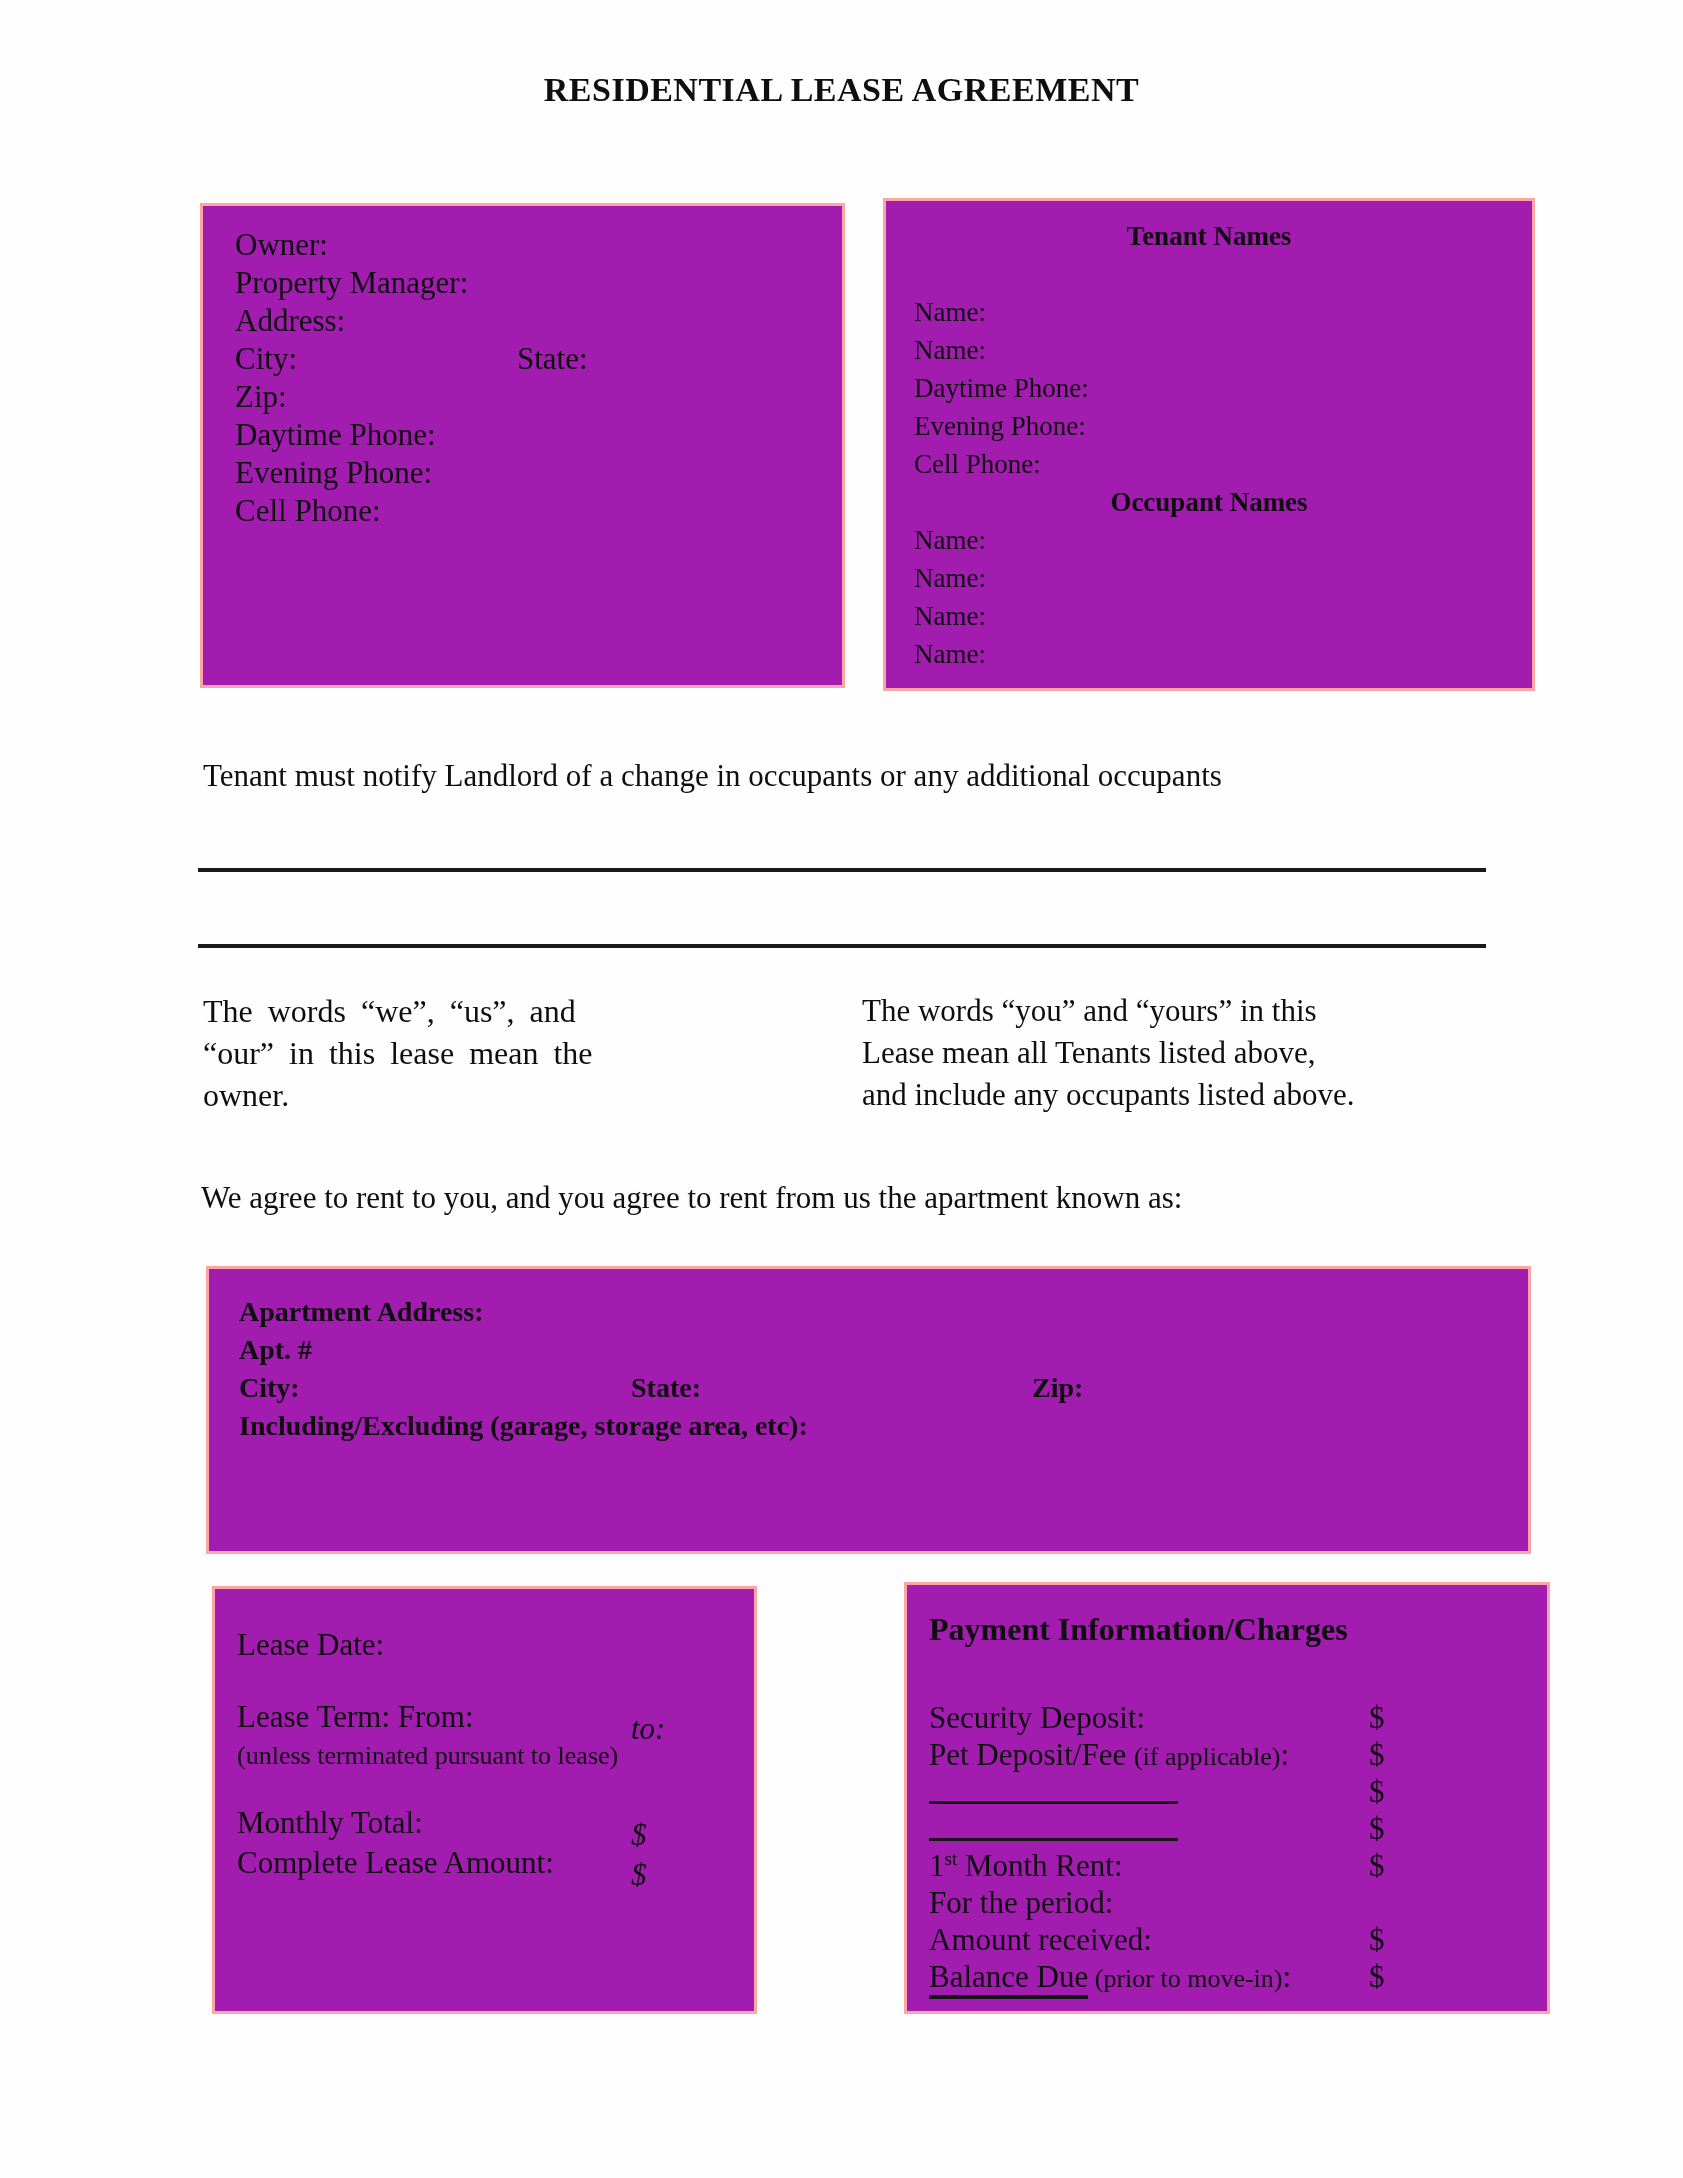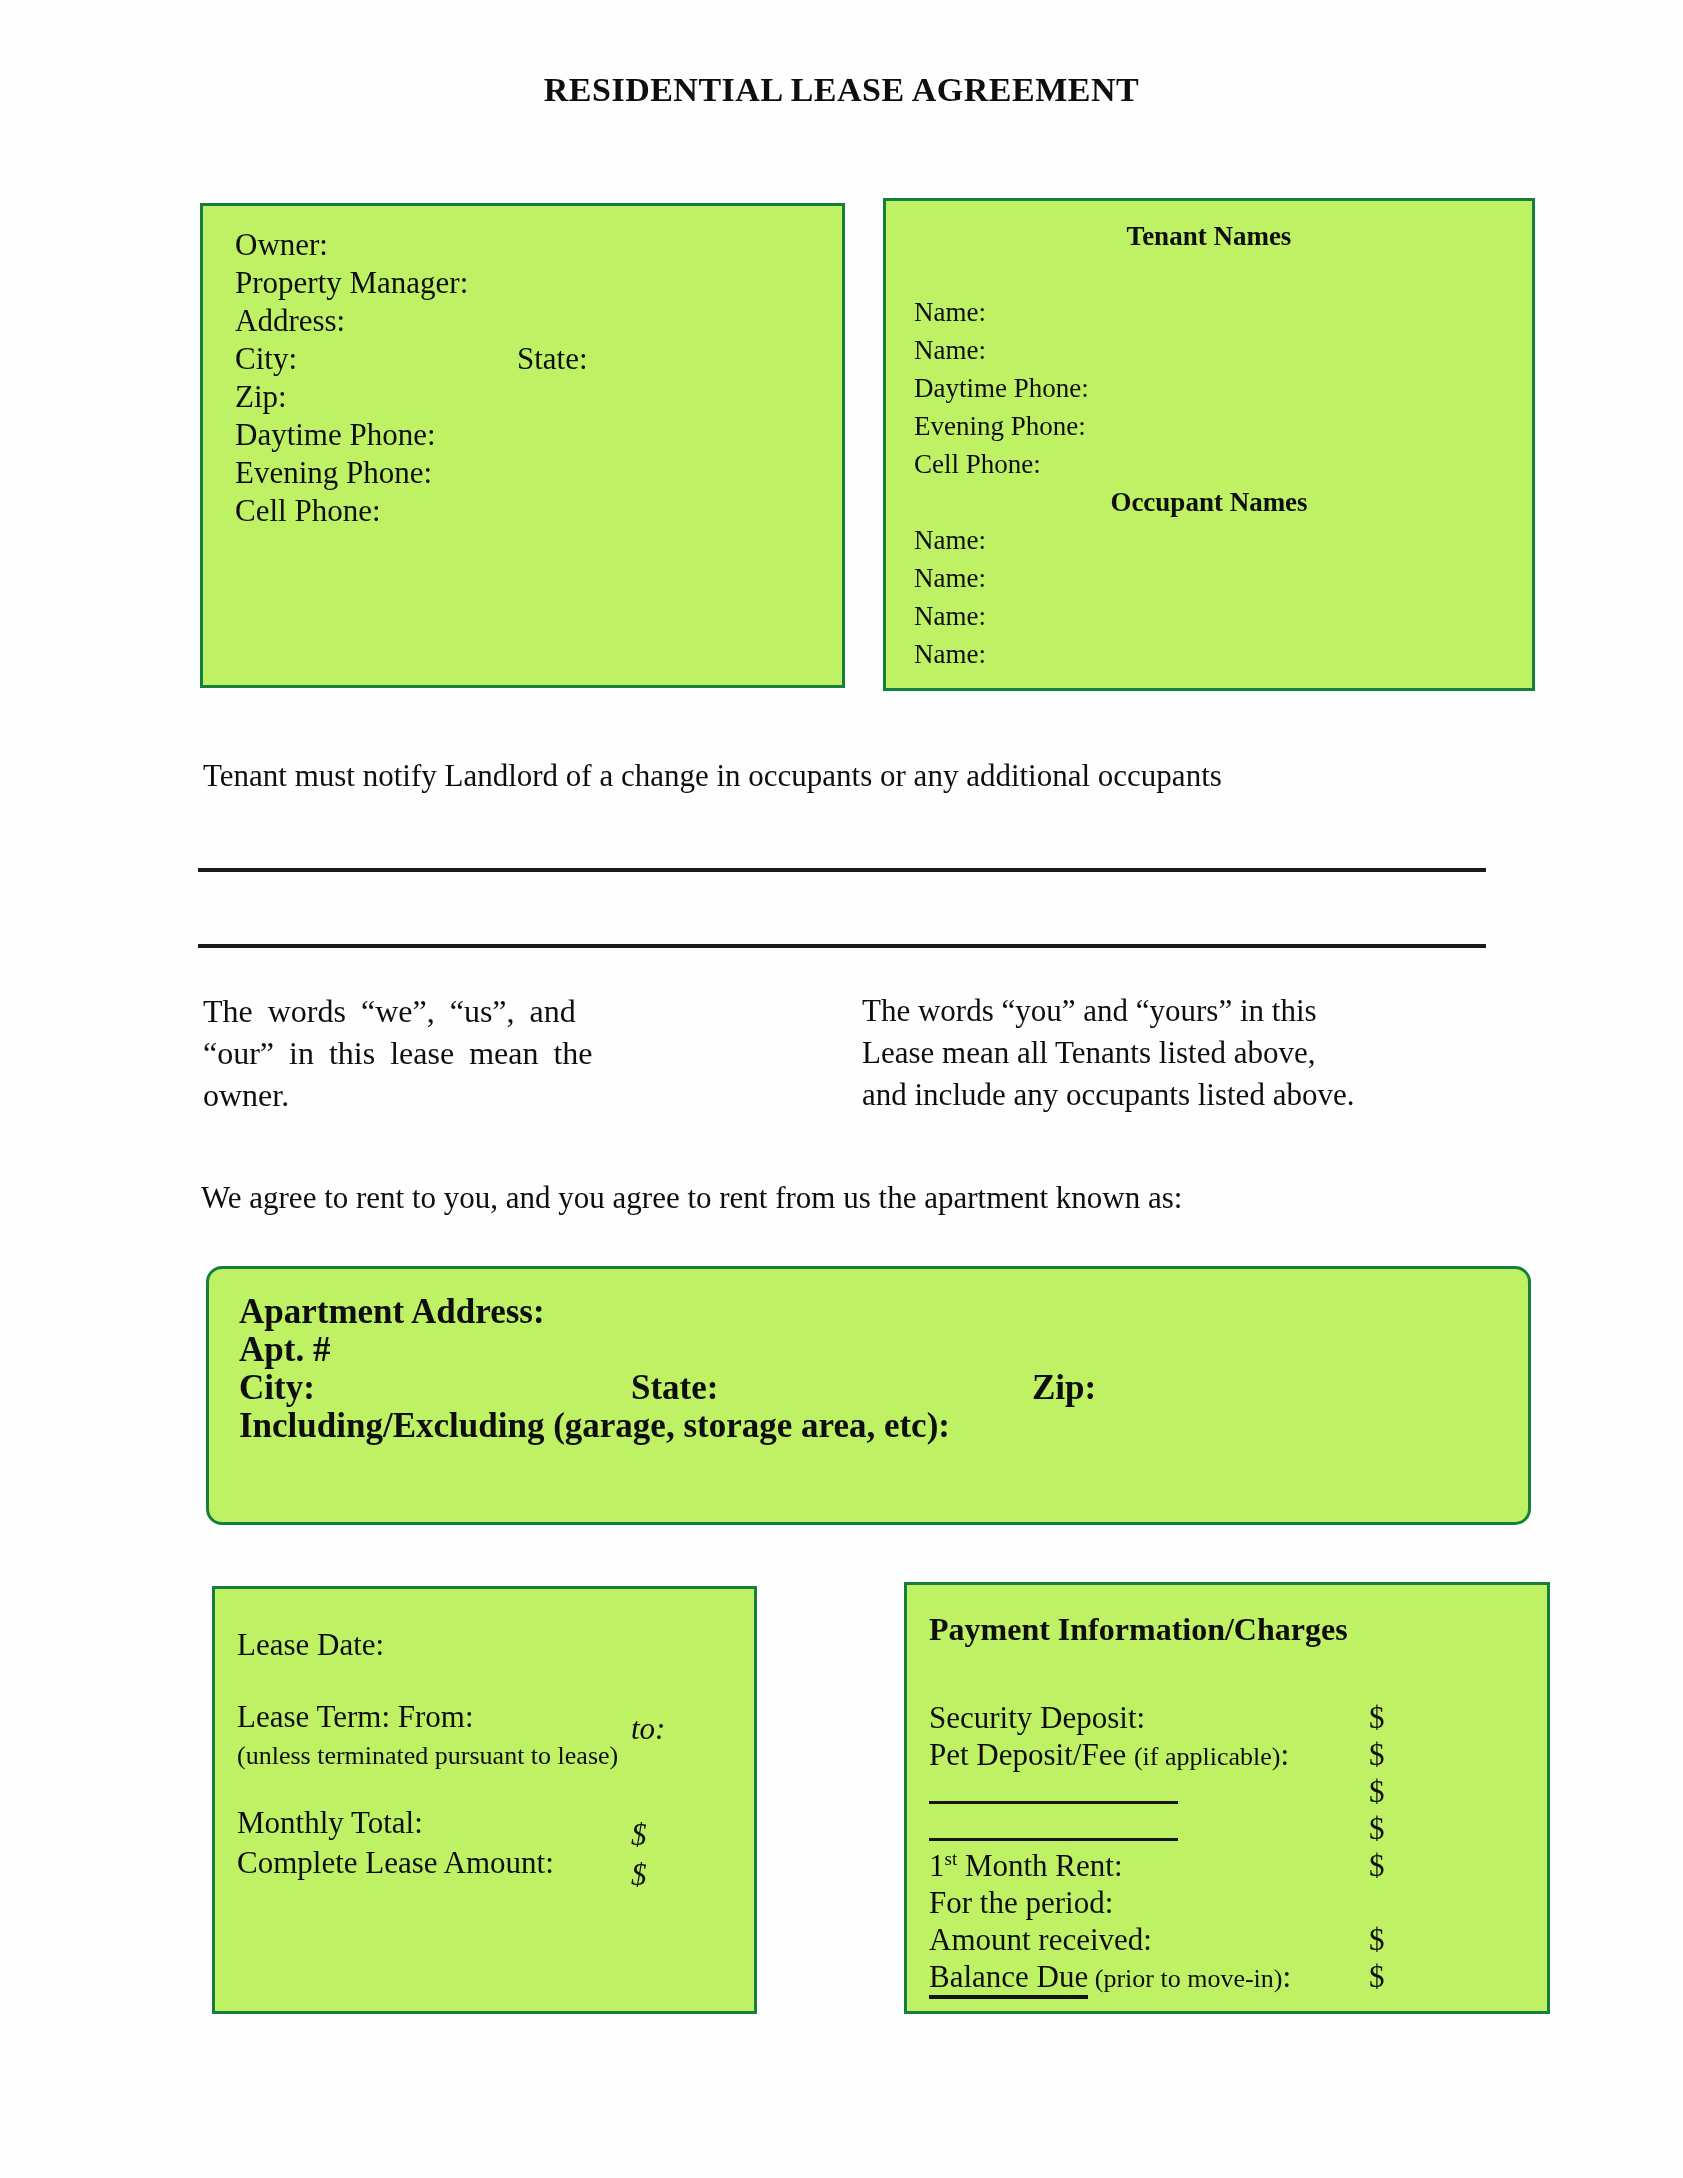--- a/index.html
+++ b/index.html
@@ -10,23 +10,23 @@
     background: #fefefe;
     font-family: "Liberation Serif", serif;
     color: #0e0e0e;
     overflow: hidden;
   }
 
   
   .abs { position: absolute; }
   .box {
     position: absolute;
-    border: 3px solid #15803d;
+    border: 3px solid #fca5a5;
     box-sizing: border-box;
-    background: #bef264;
+    background: #a21caf;
   }
   .fline { position: relative; }
   .small { font-size: 26px; }
 
   
   .doc-title {
     position: absolute;
     top: 71px; left: 0; width: 1683px;
     text-align: center;
     font-weight: bold;
@@ -61,23 +61,23 @@
   .rule-1 { top: 868px; }
   .rule-2 { top: 944px; }
 
   .we-clause  { left: 203px; top: 990px; width: 406px; font-size: 32px; line-height: 42px; }
   .we-clause .ws { word-spacing: 7px; }
   .you-clause { left: 862px; top: 990px; width: 554px; font-size: 31px; line-height: 42px; }
   .agree-line { left: 201px; top: 1180px; font-size: 31px; }
 
   
   .apartment-box {
-    left: 206px; top: 1266px; width: 1325px; height: 259px;
+    left: 206px; top: 1266px; width: 1325px; height: 288px;
     padding: 24px 0 0 30px;
-    font-weight: bold; font-size: 35px; line-height: 38px; border-radius: 16px;
+    font-weight: bold; font-size: 28px; line-height: 38px;
   }
   .apartment-box .state-abs { position: absolute; left: 392px; top: 0; }
   .apartment-box .zip-abs   { position: absolute; left: 793px; top: 0; }
 
   
   .lease-box {
     left: 212px; top: 1586px; width: 545px; height: 428px;
     padding: 36px 0 0 22px;
     font-size: 31px; line-height: 40px;
   }

